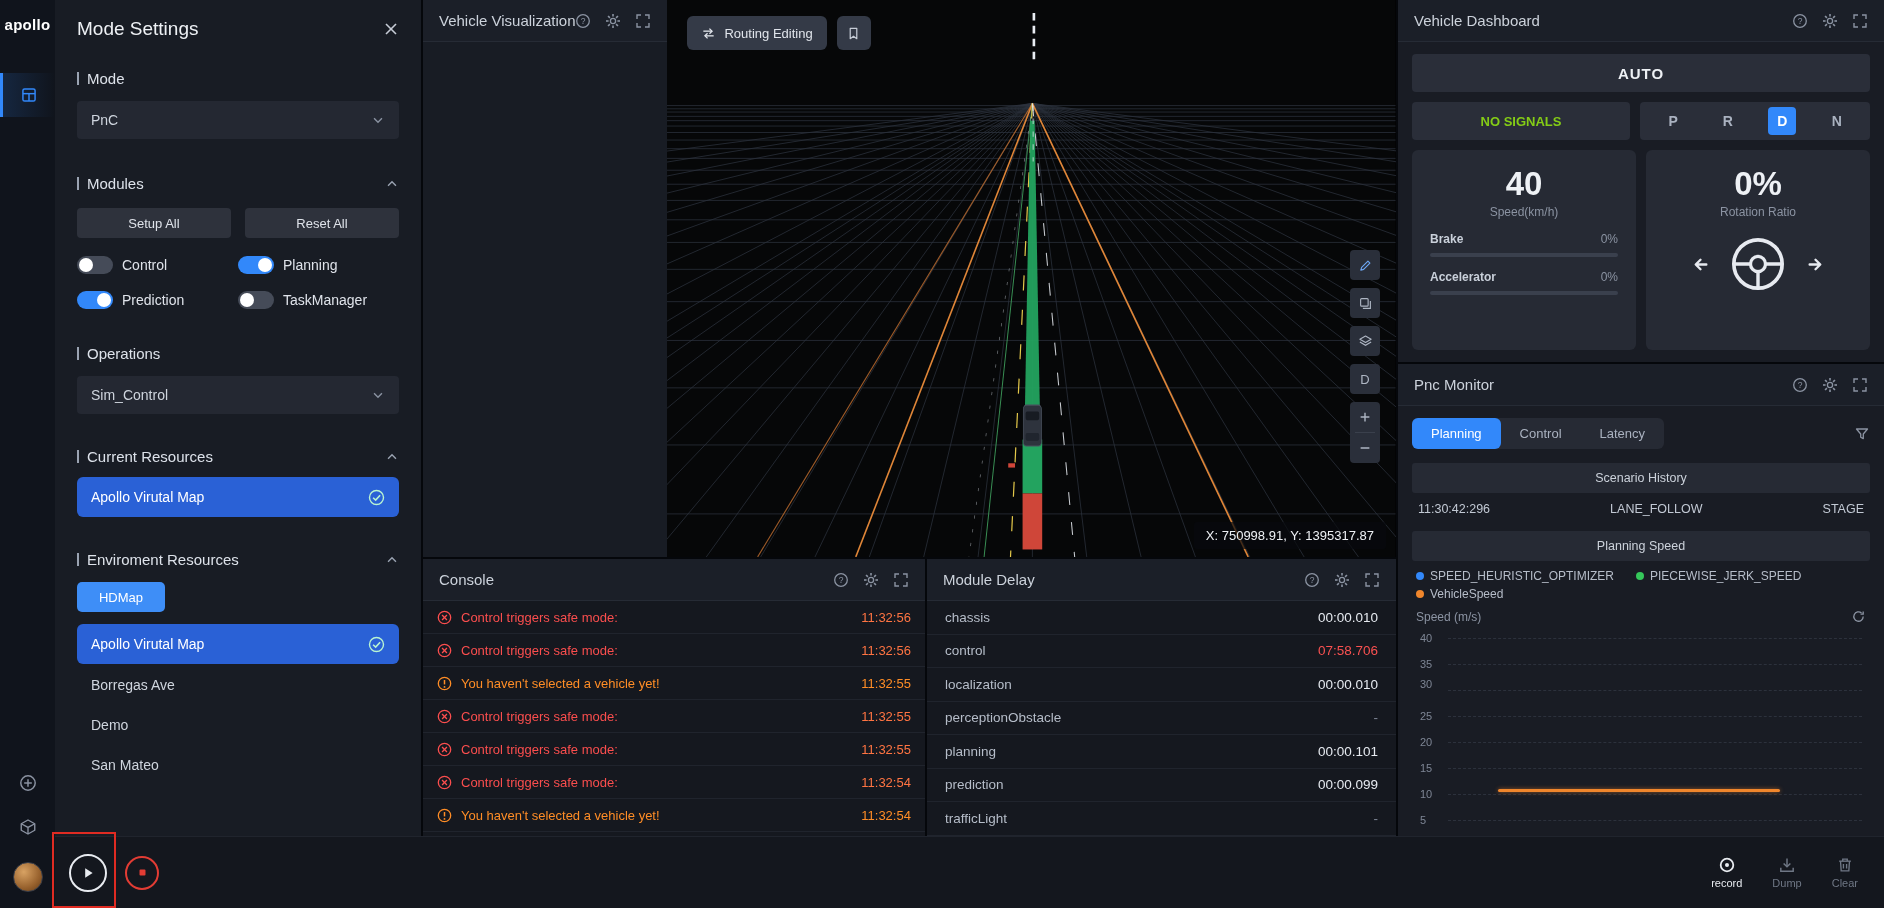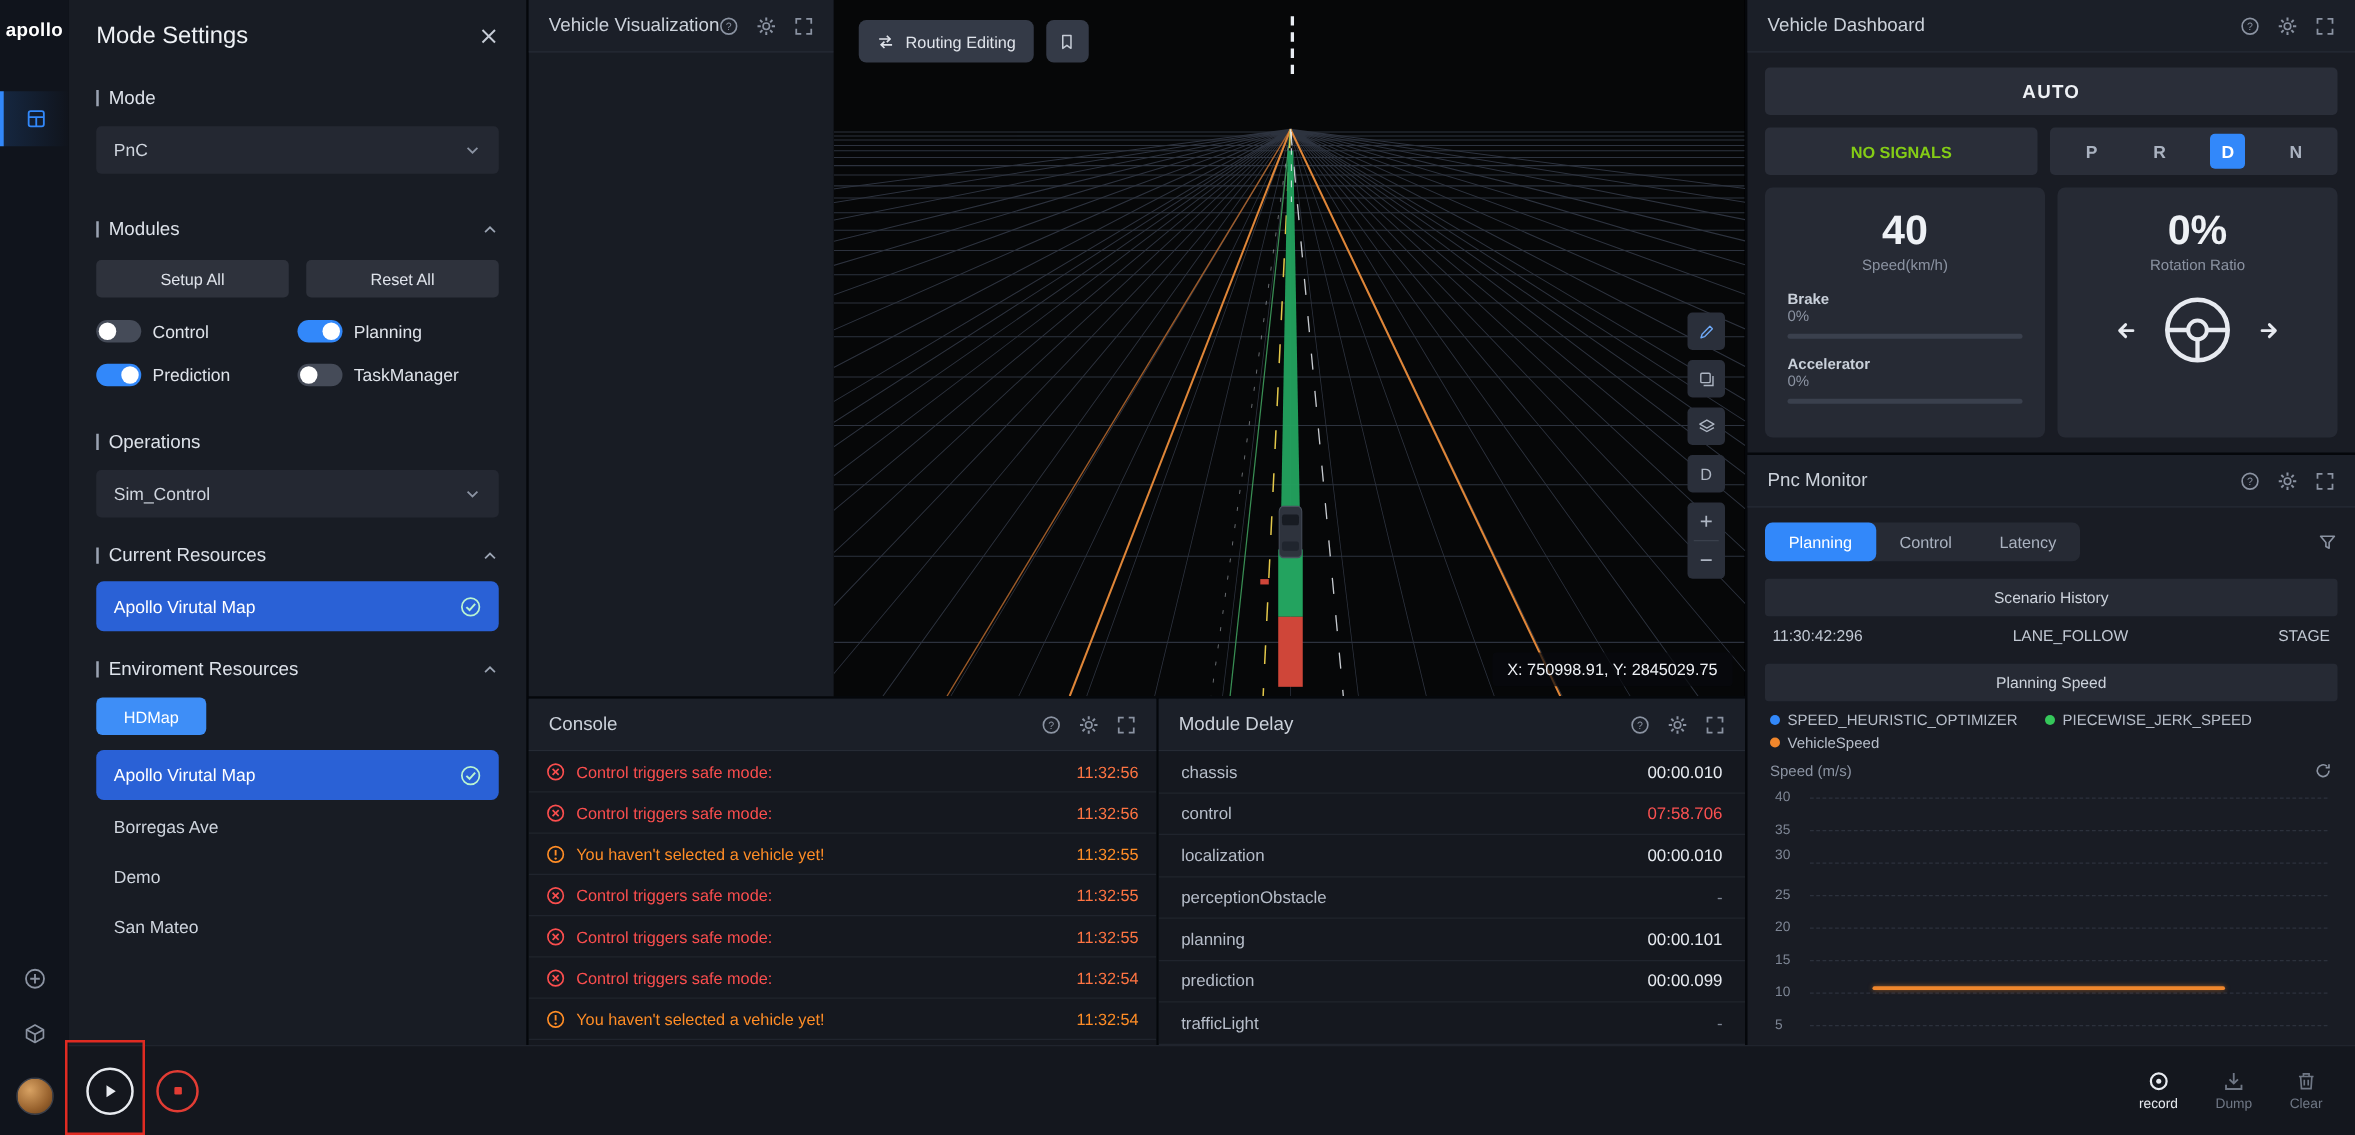--- a/index.html
+++ b/index.html
@@ -40,21 +40,21 @@
   .mod-btn{flex:1;height:30px;background:#2e323c;border-radius:4px;font-size:13px;color:#dfe3ea;cursor:pointer;}
   .toggles{display:grid;grid-template-columns:1fr 1fr;row-gap:17px;margin-top:18px;}
   .toggle-item{display:flex;align-items:center;gap:9px;cursor:pointer;}
   .switch{width:36px;height:18px;border-radius:9px;position:relative;flex-shrink:0;}
   .switch.on{background:#3288fa;}
   .switch.off{background:#454b58;}
   .knob{position:absolute;top:2px;width:14px;height:14px;border-radius:50%;background:#fff;}
   .switch.on .knob{right:2px;}
   .switch.off .knob{left:2px;}
   .tlabel{font-size:14px;color:#dfe3ea;}
-  .mt30{margin-top:36px;} .mt34{margin-top:22px;}
+  .mt30{margin-top:36px;} .mt34{margin-top:34px;}
   .res-item{margin-top:12px;height:40px;border-radius:6px;display:flex;align-items:center;
     padding:0 14px;font-size:14px;color:#cfd5de;cursor:pointer;}
   .res-item.selected{background:#2a61d6;color:#fff;}
   .res-item .check{margin-left:auto;color:#b9f4d2;}
   .res-item.plain{height:38px;margin-top:2px;}
   .hdmap-btn{margin-top:14px;width:88px;height:30px;background:#3e8ef7;border-radius:5px;font-size:13px;color:#fff;cursor:pointer;}
 
   
   .center{flex:1;display:flex;flex-direction:column;gap:2px;min-width:0;}
   .viz{height:557px;background:#181c24;display:flex;flex-direction:row;min-width:0;}
@@ -96,21 +96,21 @@
   .sig-row{display:flex;gap:10px;}
   .sig-box{flex:1;height:38px;background:#2a2e39;border-radius:4px;font-size:13px;font-weight:700;color:#84cc16;}
   .gear-box{flex:1;height:38px;background:#2a2e39;border-radius:4px;display:flex;align-items:center;justify-content:space-around;padding:0 6px;}
   .gear{width:28px;height:28px;border-radius:4px;font-size:14px;font-weight:700;color:#aab2c0;}
   .gear.active{background:#3288fa;color:#fff;}
   .cards{flex:1;display:flex;gap:10px;min-height:0;}
   .card{flex:1;background:#262a34;border-radius:6px;padding:16px 18px;display:flex;flex-direction:column;align-items:center;}
   .big{font-size:33px;font-weight:700;color:#eef1f5;line-height:1.1;}
   .unit{font-size:12px;color:#8b93a2;margin-top:3px;}
   .pedal{width:100%;margin-top:13px;}
-  .prow{display:flex;justify-content:space-between;font-size:12px;flex-direction:column;}
+  .prow{display:flex;justify-content:space-between;font-size:12px;}
   .plabel{font-weight:700;color:#c9d0da;}
   .pct{color:#8b93a2;}
   .track{height:4px;background:#3a404d;border-radius:2px;margin-top:7px;}
   .steer-row{display:flex;align-items:center;gap:20px;margin-top:16px;color:#e7eaf0;}
 
   .pnc-panel{flex:1;background:#191c24;display:flex;flex-direction:column;min-height:0;}
   .tabs-row{display:flex;align-items:center;padding:12px 14px 8px;}
   .tabs{display:flex;background:#262a34;border-radius:6px;}
   .tab{padding:8px 19px;font-size:13px;color:#aab2c0;border-radius:6px;cursor:pointer;}
   .tab.active{background:#3288fa;color:#fff;}
@@ -497,21 +497,21 @@
                 </div>
                 <div class="div"></div>
                 <div class="sbtn cx">
                   <svg class="ic" width="14" height="14">
                       <use href="#s-minus"></use>
                     </svg>
                 </div>
               </div>
             </div>
 
-            <div class="coords">X: 750998.91, Y: 2845029.75</div>
+            <div class="coords">X: 750998.91, Y: 1395317.87</div>
           </div>
         </div>
 
         <div class="bottom-row">
           <div class="console">
             <div class="panel-header">
               <span class="panel-title">Console</span>
               <div class="hicons">
                 <svg class="ic" width="16" height="16">
                     <use href="#s-help"></use>

